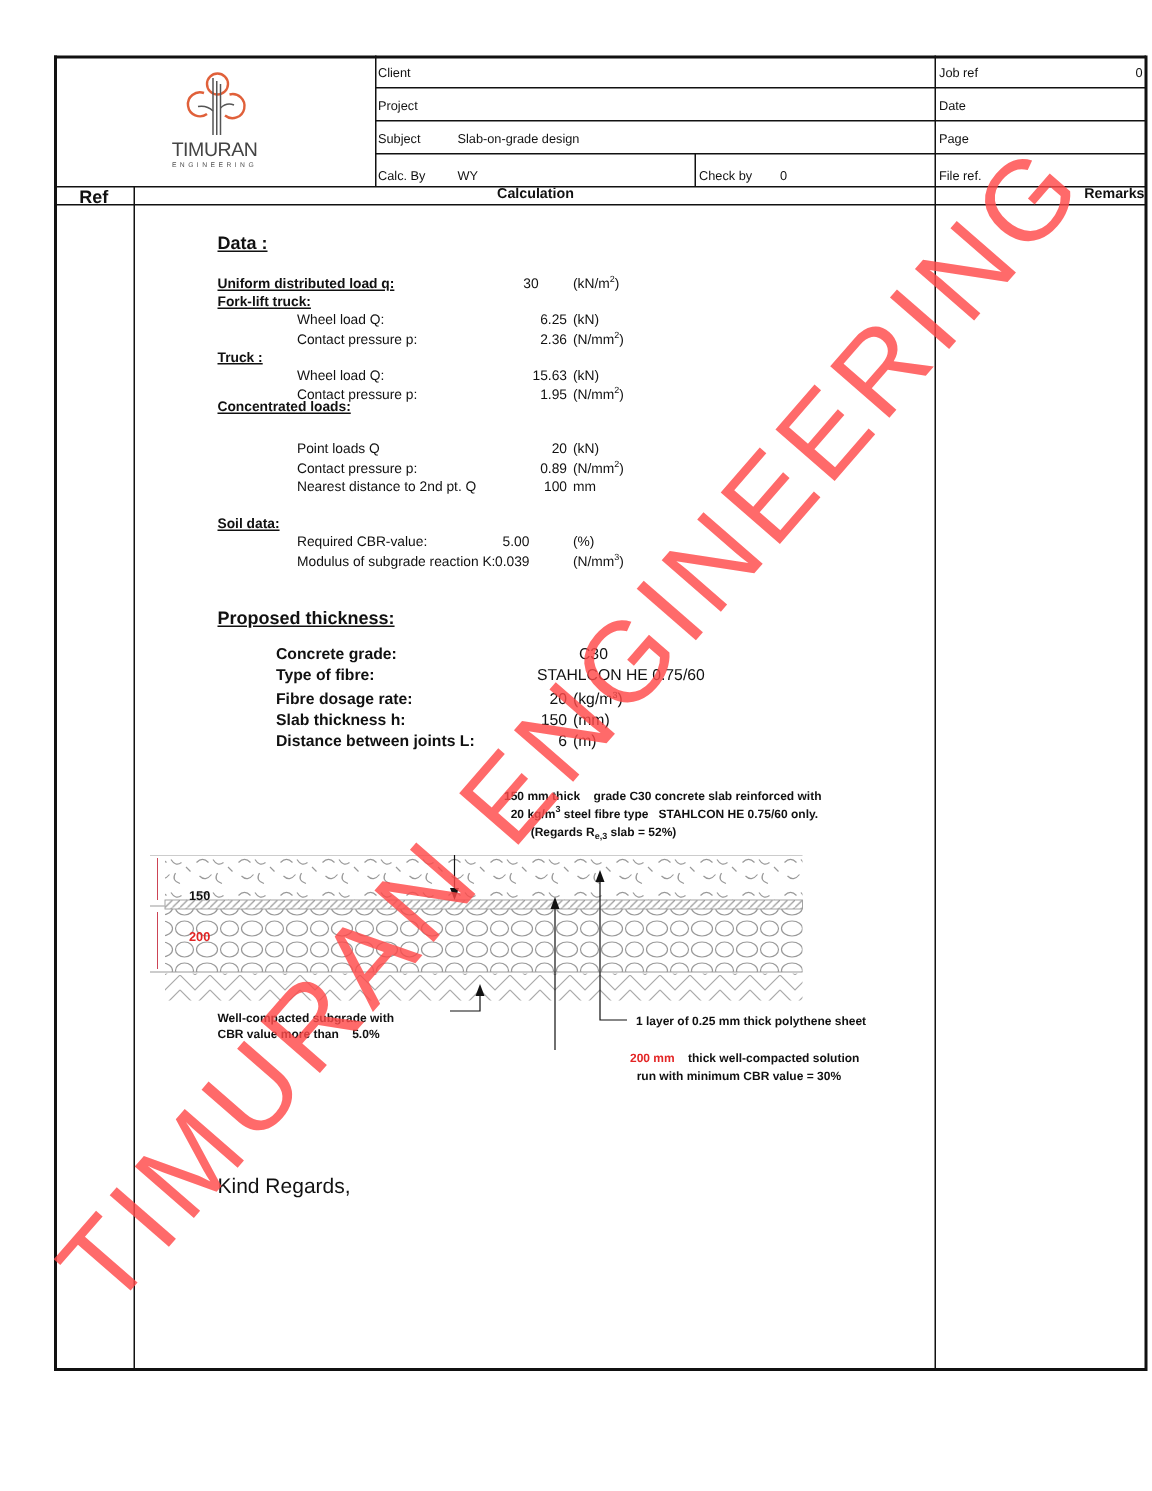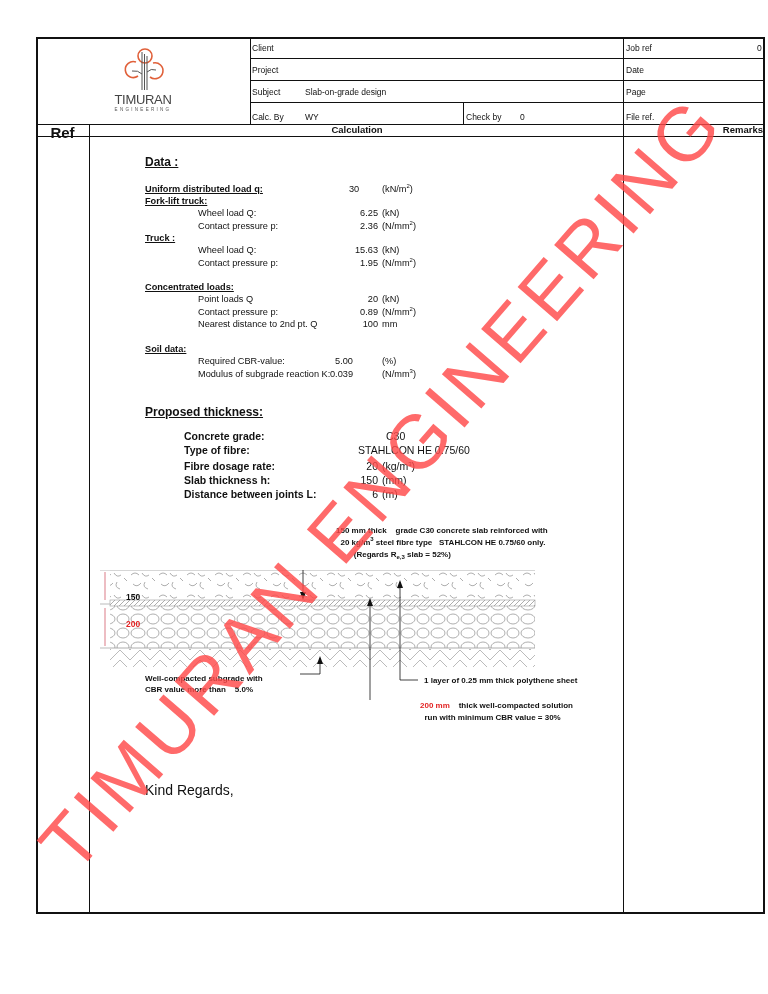--- a/index.html
+++ b/index.html
@@ -63,21 +63,21 @@
 <span class="hcell" style="left:252px;top:113px">Calc. By</span>
 <span class="hcell" style="left:305px;top:113px">WY</span>
 <span class="hcell" style="left:466px;top:113px">Check by</span>
 <span class="hcell" style="left:520px;top:113px">0</span>
 <span class="hcell" style="left:626px;top:44px">Job ref</span>
 <span class="hcell" style="left:757px;top:44px">0</span>
 <span class="hcell" style="left:626px;top:66px">Date</span>
 <span class="hcell" style="left:626px;top:88px">Page</span>
 <span class="hcell" style="left:626px;top:113px">File ref.</span>
 
-<span class="hcell b" style="left:36px;top:125px;width:53px;text-align:center;font-size:15px">Ref</span>
+<span class="hcell b" style="left:36px;top:125px;width:53px;text-align:center;font-size:12px">Ref</span>
 <span class="hcell b" style="left:250px;top:125px;width:214px;text-align:center;font-size:9.5px">Calculation</span>
 <span class="hcell b" style="left:623px;top:125px;width:140px;text-align:right;font-size:9.5px">Remarks</span>
 
 <div>
   <span class="abs b u" style="left:145px;top:155px;font-size:12px">Data :</span>
 
   <span class="abs b u t9" style="left:145px;top:184px">Uniform distributed load q:</span>
   <span class="abs t9" style="left:330px;top:184px;width:48px;text-align:center">30</span>
   <span class="abs t9" style="left:382px;top:184px"><span>(kN/m</span><sup>2</sup><span>)</span></span>
 
@@ -90,21 +90,21 @@
   <span class="abs t9" style="left:382px;top:221px"><span>(N/mm</span><sup>2</sup><span>)</span></span>
 
   <span class="abs b u t9" style="left:145px;top:233px">Truck :</span>
   <span class="abs t9" style="left:198px;top:245px">Wheel load Q:</span>
   <span class="abs t9" style="left:330px;top:245px;width:48px;text-align:right">15.63</span>
   <span class="abs t9" style="left:382px;top:245px">(kN)</span>
   <span class="abs t9" style="left:198px;top:258px">Contact pressure p:</span>
   <span class="abs t9" style="left:330px;top:258px;width:48px;text-align:right">1.95</span>
   <span class="abs t9" style="left:382px;top:258px"><span>(N/mm</span><sup>2</sup><span>)</span></span>
 
-  <span class="abs b u t9" style="left:145px;top:282px">Concentrated loads:</span>
+  <span class="abs b u t9" style="left:145px;top:266px">Concentrated loads:</span>
   <span class="abs t9" style="left:198px;top:294px">Point loads Q</span>
   <span class="abs t9" style="left:330px;top:294px;width:48px;text-align:right">20</span>
   <span class="abs t9" style="left:382px;top:294px">(kN)</span>
   <span class="abs t9" style="left:198px;top:307px">Contact pressure p:</span>
   <span class="abs t9" style="left:330px;top:307px;width:48px;text-align:right">0.89</span>
   <span class="abs t9" style="left:382px;top:307px"><span>(N/mm</span><sup>2</sup><span>)</span></span>
   <span class="abs t9" style="left:198px;top:319px">Nearest distance to 2nd pt. Q</span>
   <span class="abs t9" style="left:330px;top:319px;width:48px;text-align:right">100</span>
   <span class="abs t9" style="left:382px;top:319px">mm</span>
 

